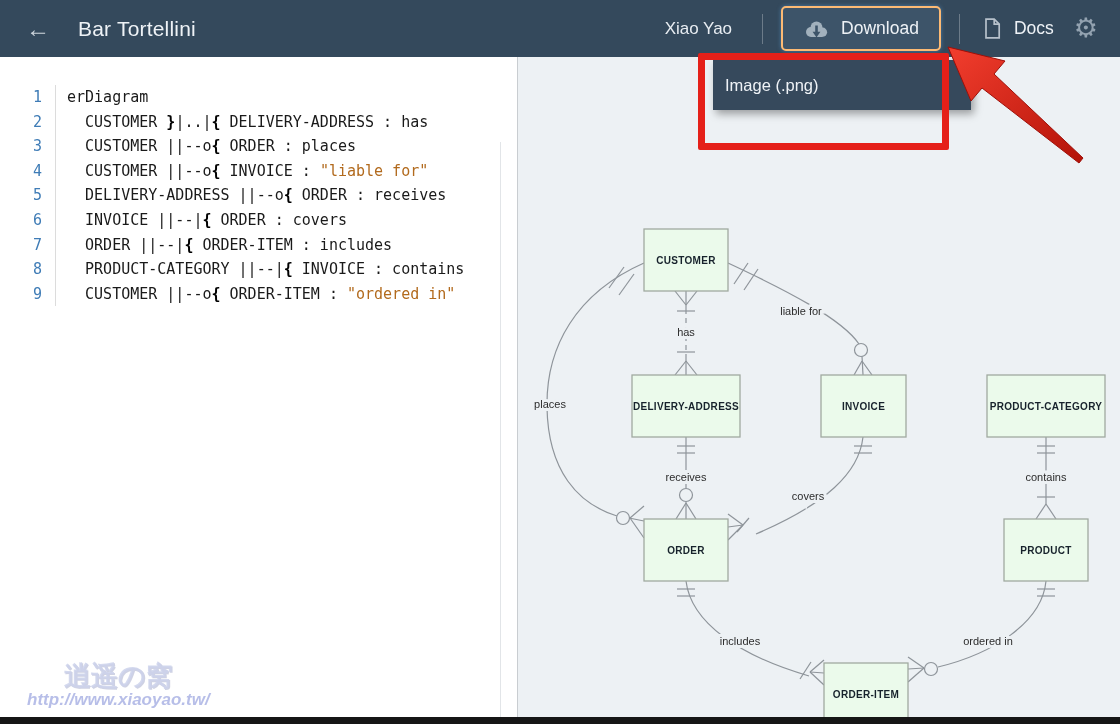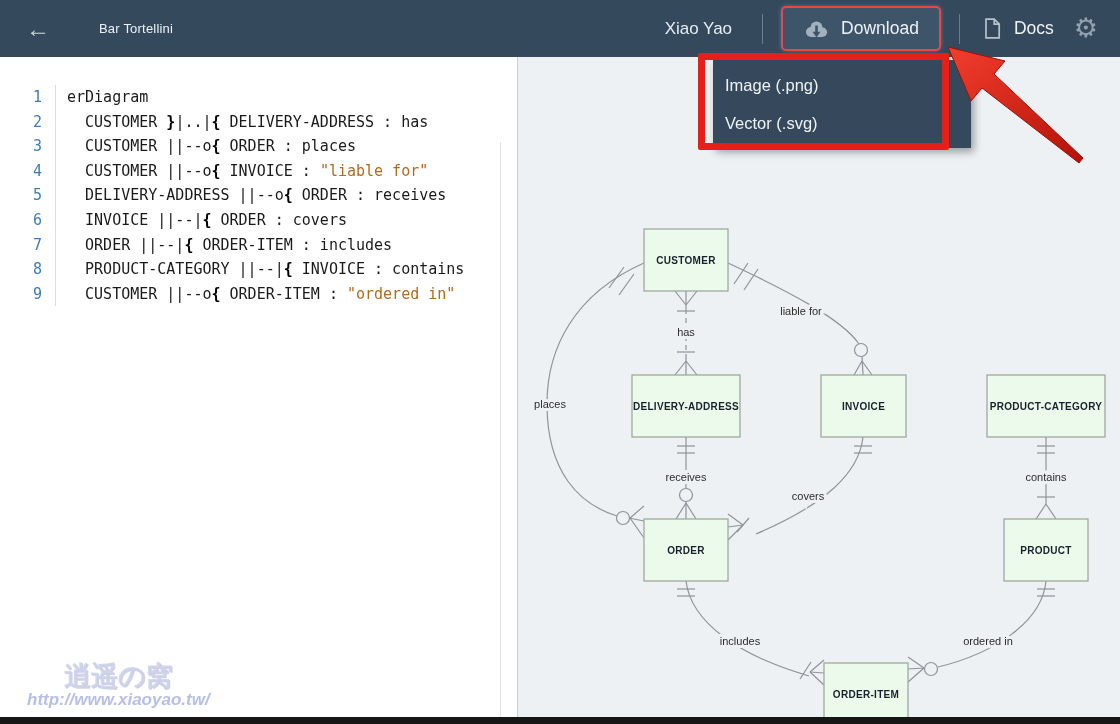--- a/index.html
+++ b/index.html
@@ -4,26 +4,26 @@
 <style>
   * { margin:0; padding:0; box-sizing:border-box; }
   html,body { width:1120px; height:724px; overflow:hidden; background:#fff;
               font-family:"Liberation Sans", sans-serif; }
   #stage { position:relative; width:1120px; height:724px; overflow:hidden; }
 
   
   .header { position:absolute; left:0; top:0; width:1120px; height:57px;
             background:#34495c; display:flex; align-items:center; z-index:5; }
   .back { margin-left:26px; color:#cdd5dc; font-size:24px; line-height:1; cursor:pointer; }
-  .title { margin-left:49px; color:#eef2f6; font-size:13px; letter-spacing:.2px; }
+  .title { margin-left:28px; color:#eef2f6; font-size:21px; letter-spacing:.2px; }
   .hspacer { flex:1; }
   .username { color:#e8edf2; font-size:17px; margin-right:20px; }
   .hsep { width:1px; height:30px; background:rgba(255,255,255,.28); margin:0 10px; }
   .dl-btn { display:flex; align-items:center; gap:11px; height:45px; padding:0 20px;
-            margin:0 8px; background:#3d5469; border:2px solid #ef4444; border-radius:5px;
+            margin:0 8px; background:#3d5469; border:2px solid #fdba74; border-radius:5px;
             box-shadow:0 0 4px rgba(90,160,220,.55); cursor:pointer; }
   .dl-btn .lbl { color:#eef2f6; font-size:17.5px; }
   .docs { display:flex; align-items:center; gap:13px; margin:0 12px 0 14px; cursor:pointer; }
   .docs .lbl { color:#eef2f6; font-size:17.5px; }
   .gear { color:#93a2b0; font-size:27px; margin:0 22px 0 8px; line-height:1; cursor:pointer; }
 
   
   .menu { position:absolute; left:713px; top:60px; width:258px; z-index:6;
           background:#36495c; box-shadow:3px 4px 8px rgba(0,0,0,.35); padding:6px 0; }
   .menu-item { color:#eef2f6; font-size:16.5px; padding:10px 14px 9px 12px; cursor:pointer; }
@@ -101,21 +101,20 @@
         <path d="M2,1.2 h8.2 l5,5 v13.6 h-13.2 z" fill="none" stroke="#b7c1cb" stroke-width="1.7"></path>
         <path d="M10.2,1.2 v5 h5" fill="none" stroke="#b7c1cb" stroke-width="1.7"></path>
       </svg>
       <span class="lbl">Docs</span>
     </div>
     <div class="gear">⚙</div>
   </div>
 
   <div class="menu">
       <div class="menu-item">Image (.png)</div>
-      <div class="menu-item">Vector (.svg)</div>
     </div>
 
   <div class="editor">
     <div class="code-lines">
         <div class="crow">
           <div class="gut">1</div>
           <div class="ctext"><span>erDiagram</span></div>
         </div>
         <div class="crow">
           <div class="gut">2</div>

